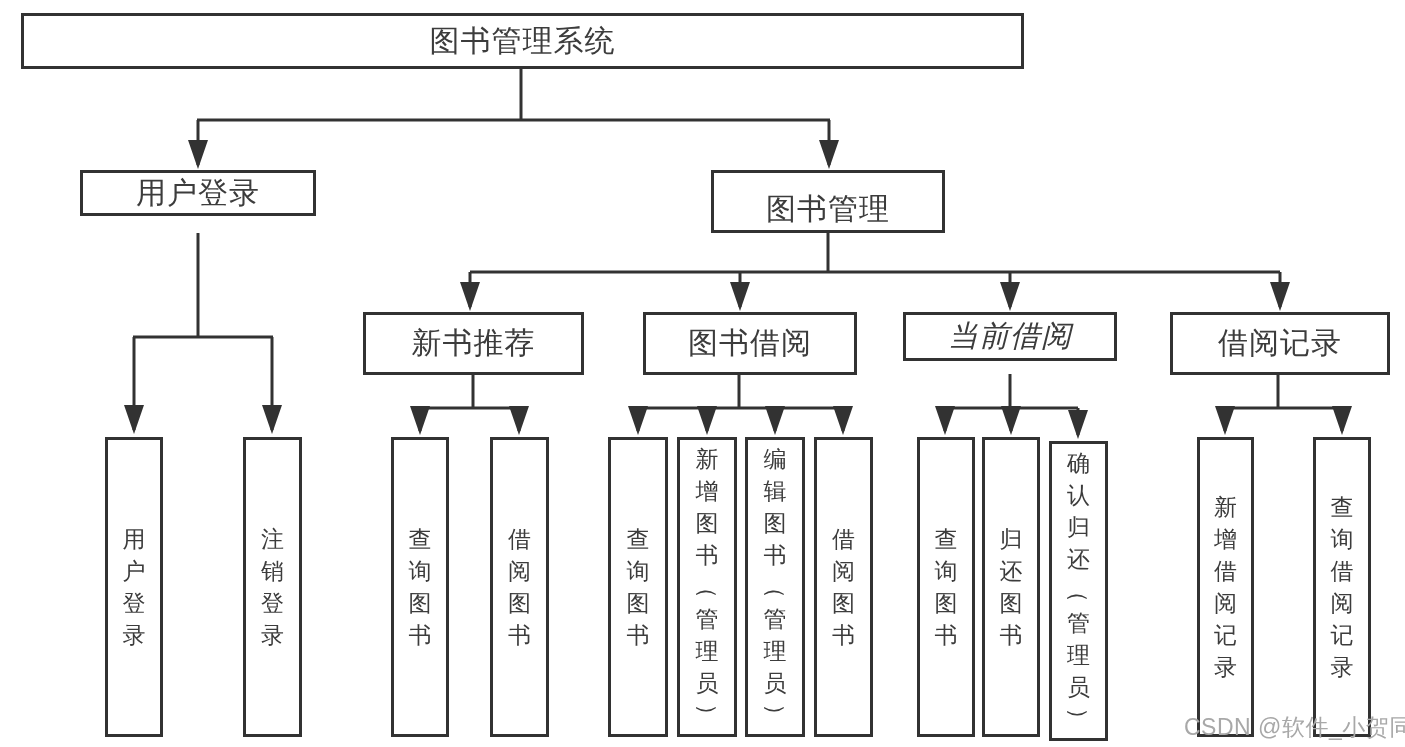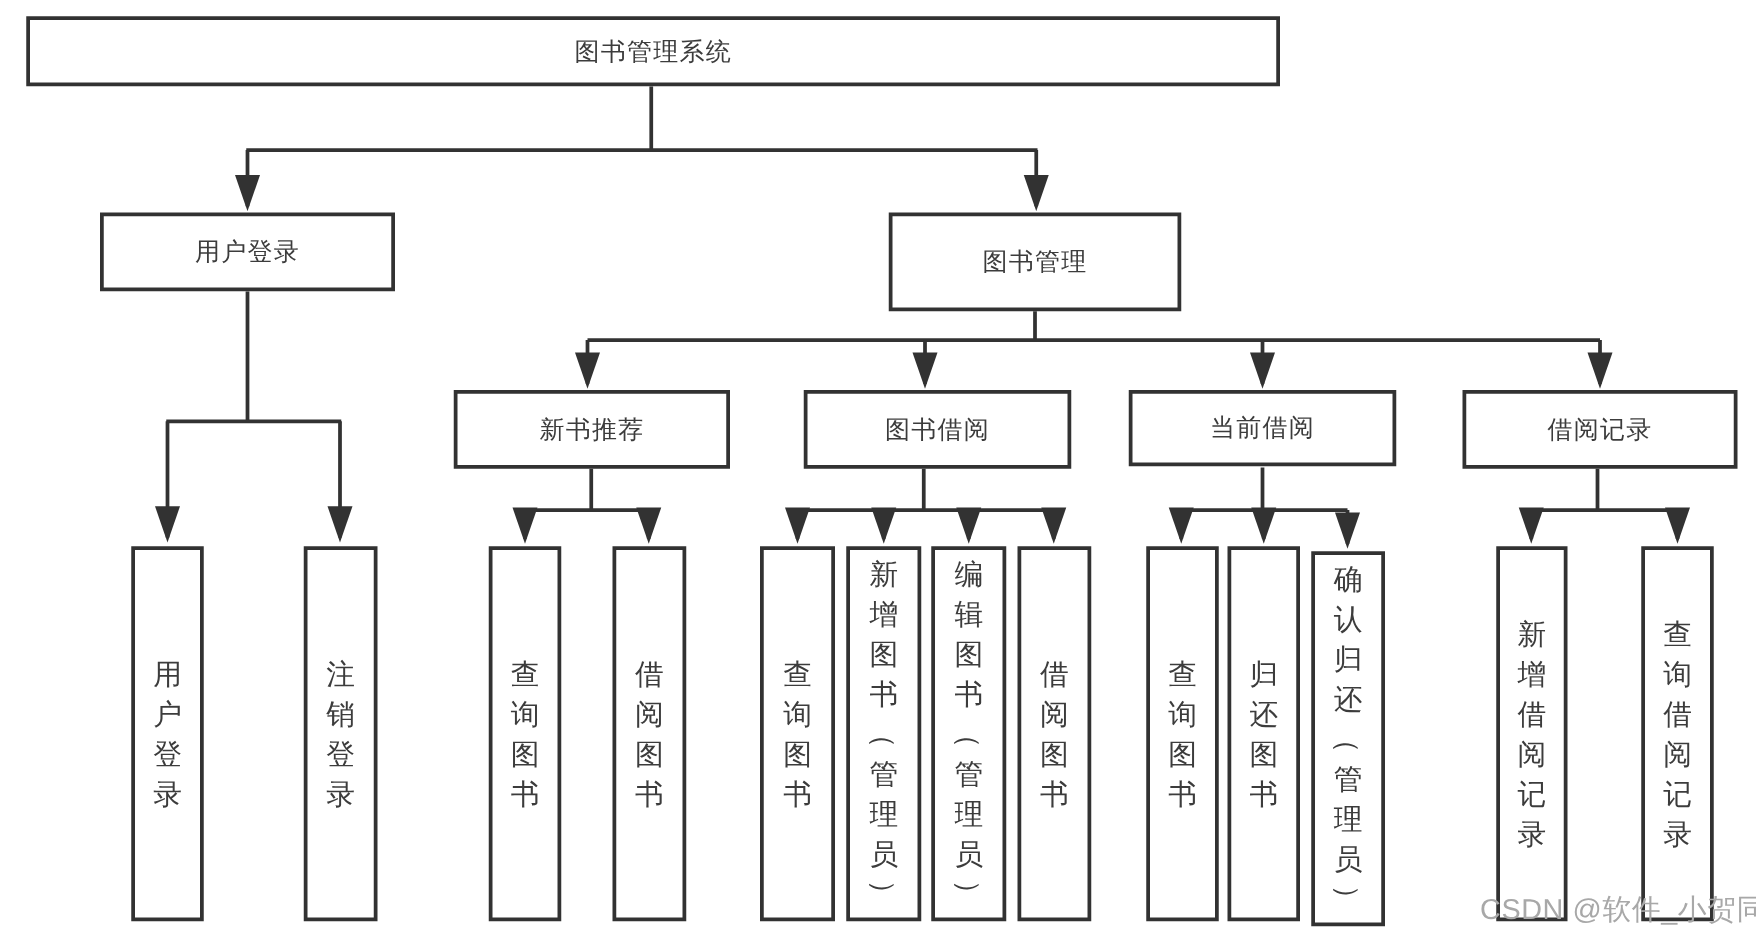--- a/index.html
+++ b/index.html
@@ -6,21 +6,21 @@
   .canvas{
     position:relative;width:1405px;height:747px;background:#ffffff;
     font-family:"Liberation Sans",sans-serif;color:#3c3c3c;overflow:hidden;
   }
   #connector-layer{position:absolute;left:0;top:0;z-index:0;}
   .box{
     position:absolute;box-sizing:border-box;background:#ffffff;
     border:3px solid #323232;z-index:1;
     display:flex;align-items:center;justify-content:center;
   }
-  .box .lbl{font-size:20px;letter-spacing:1px;white-space:nowrap;}
+  .box .lbl{font-size:30px;letter-spacing:1px;white-space:nowrap;}
   .box .vlbl{
     display:flex;flex-direction:column;align-items:center;justify-content:center;
     height:100%;
   }
   .vchar{display:block;font-size:23px;line-height:32px;text-align:center;}
   .vchar.rot{transform:rotate(90deg);}
   .watermark{
     position:absolute;left:1184px;top:712px;z-index:2;
     font-size:23px;color:#a8a8a8;letter-spacing:0.5px;white-space:nowrap;
   }
@@ -82,34 +82,34 @@
       <line x1="1225" y1="408" x2="1225" y2="431" stroke="#323232" stroke-width="3"></line>
       <polygon points="1215,406 1235,406 1225,435" fill="#323232"></polygon>
       <line x1="1342" y1="408" x2="1342" y2="431" stroke="#323232" stroke-width="3"></line>
       <polygon points="1332,406 1352,406 1342,435" fill="#323232"></polygon>
     </svg>
 
   <div class="box" style="left: 21px; top: 13px; width: 1003px; height: 56px; border-color: rgb(50, 50, 50);">
     <span class="lbl">图书管理系统</span>
   </div>
 
-  <div class="box" style="left: 80px; top: 170px; width: 236px; height: 63px; border-color: rgb(50, 50, 50);">
+  <div class="box" style="left: 80px; top: 170px; width: 236px; height: 46px; border-color: rgb(50, 50, 50);">
     <span class="lbl">用户登录</span>
   </div>
-  <div class="box" style="left: 711px; top: 170px; width: 234px; height: 79px; border-color: rgb(50, 50, 50);">
+  <div class="box" style="left: 711px; top: 170px; width: 234px; height: 63px; border-color: rgb(50, 50, 50); align-items: flex-end;">
     <span class="lbl">图书管理</span>
   </div>
 
   <div class="box" style="left: 363px; top: 312px; width: 221px; height: 63px; border-color: rgb(50, 50, 50); font-family: Liberation Serif, serif;">
     <span class="lbl">新书推荐</span>
   </div>
   <div class="box" style="left: 643px; top: 312px; width: 214px; height: 63px; border-color: rgb(50, 50, 50);">
     <span class="lbl">图书借阅</span>
   </div>
-  <div class="box" style="left: 903px; top: 312px; width: 214px; height: 61px; border-color: rgb(50, 50, 50);">
+  <div class="box" style="left: 903px; top: 312px; width: 214px; height: 49px; border-color: rgb(50, 50, 50); font-style: italic;">
     <span class="lbl">当前借阅</span>
   </div>
   <div class="box" style="left: 1170px; top: 312px; width: 220px; height: 63px; border-color: rgb(50, 50, 50);">
     <span class="lbl">借阅记录</span>
   </div>
 
   <div class="box" style="left: 105px; top: 437px; width: 58px; height: 300px; border-color: rgb(50, 50, 50);">
     <span class="vlbl">
         <span class="vchar">用</span>
         <span class="vchar">户</span>

